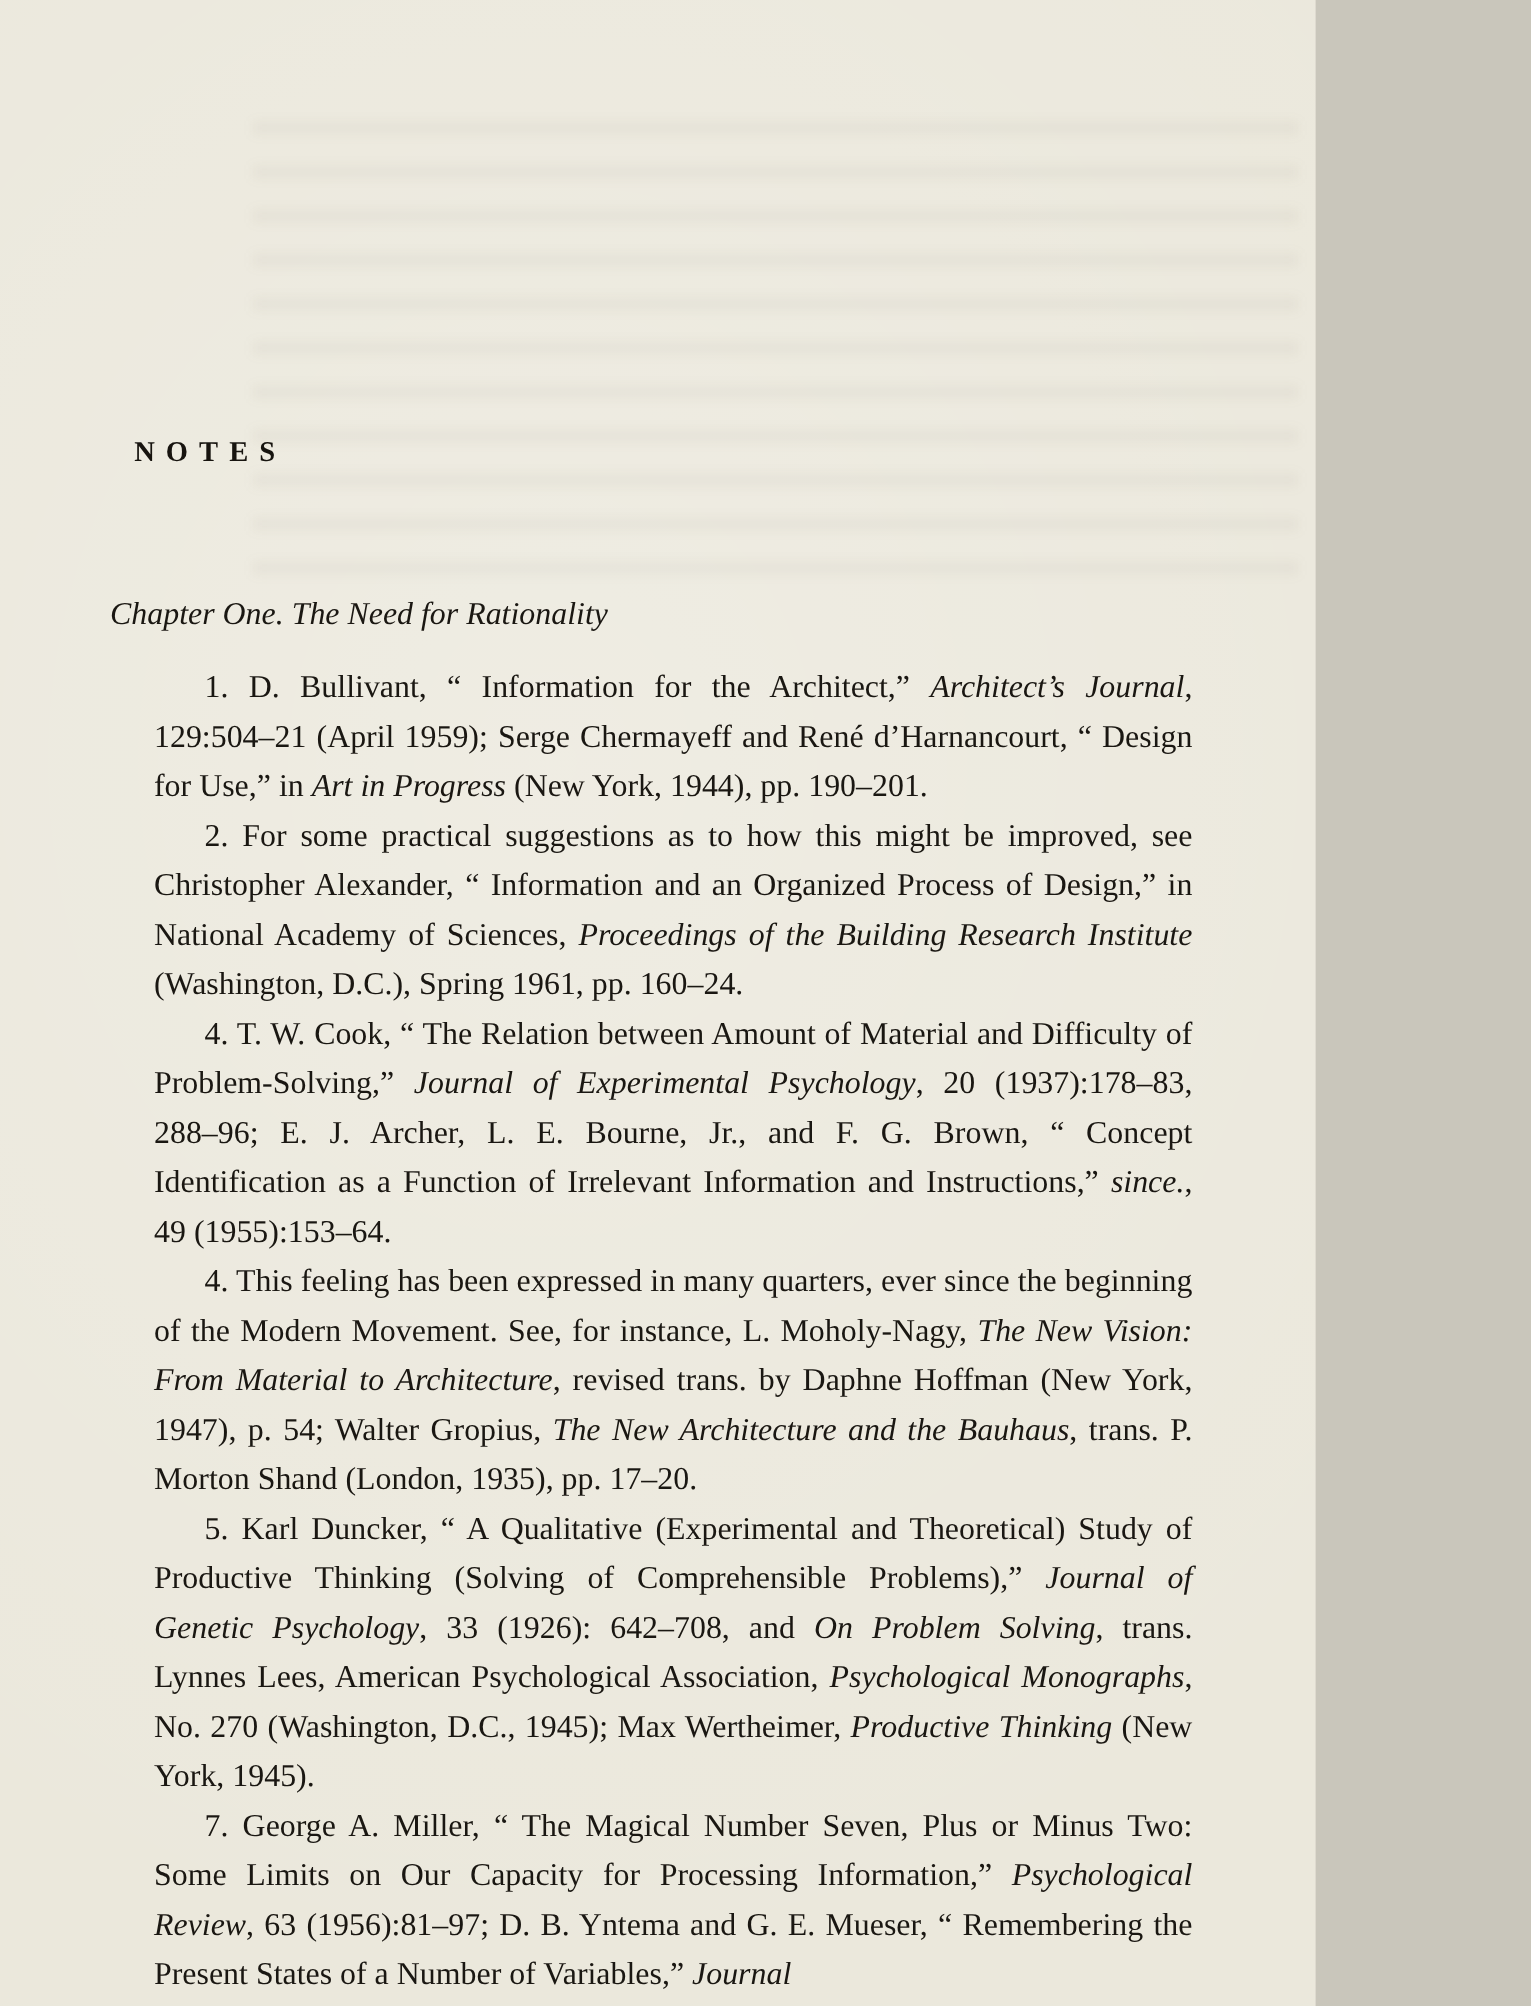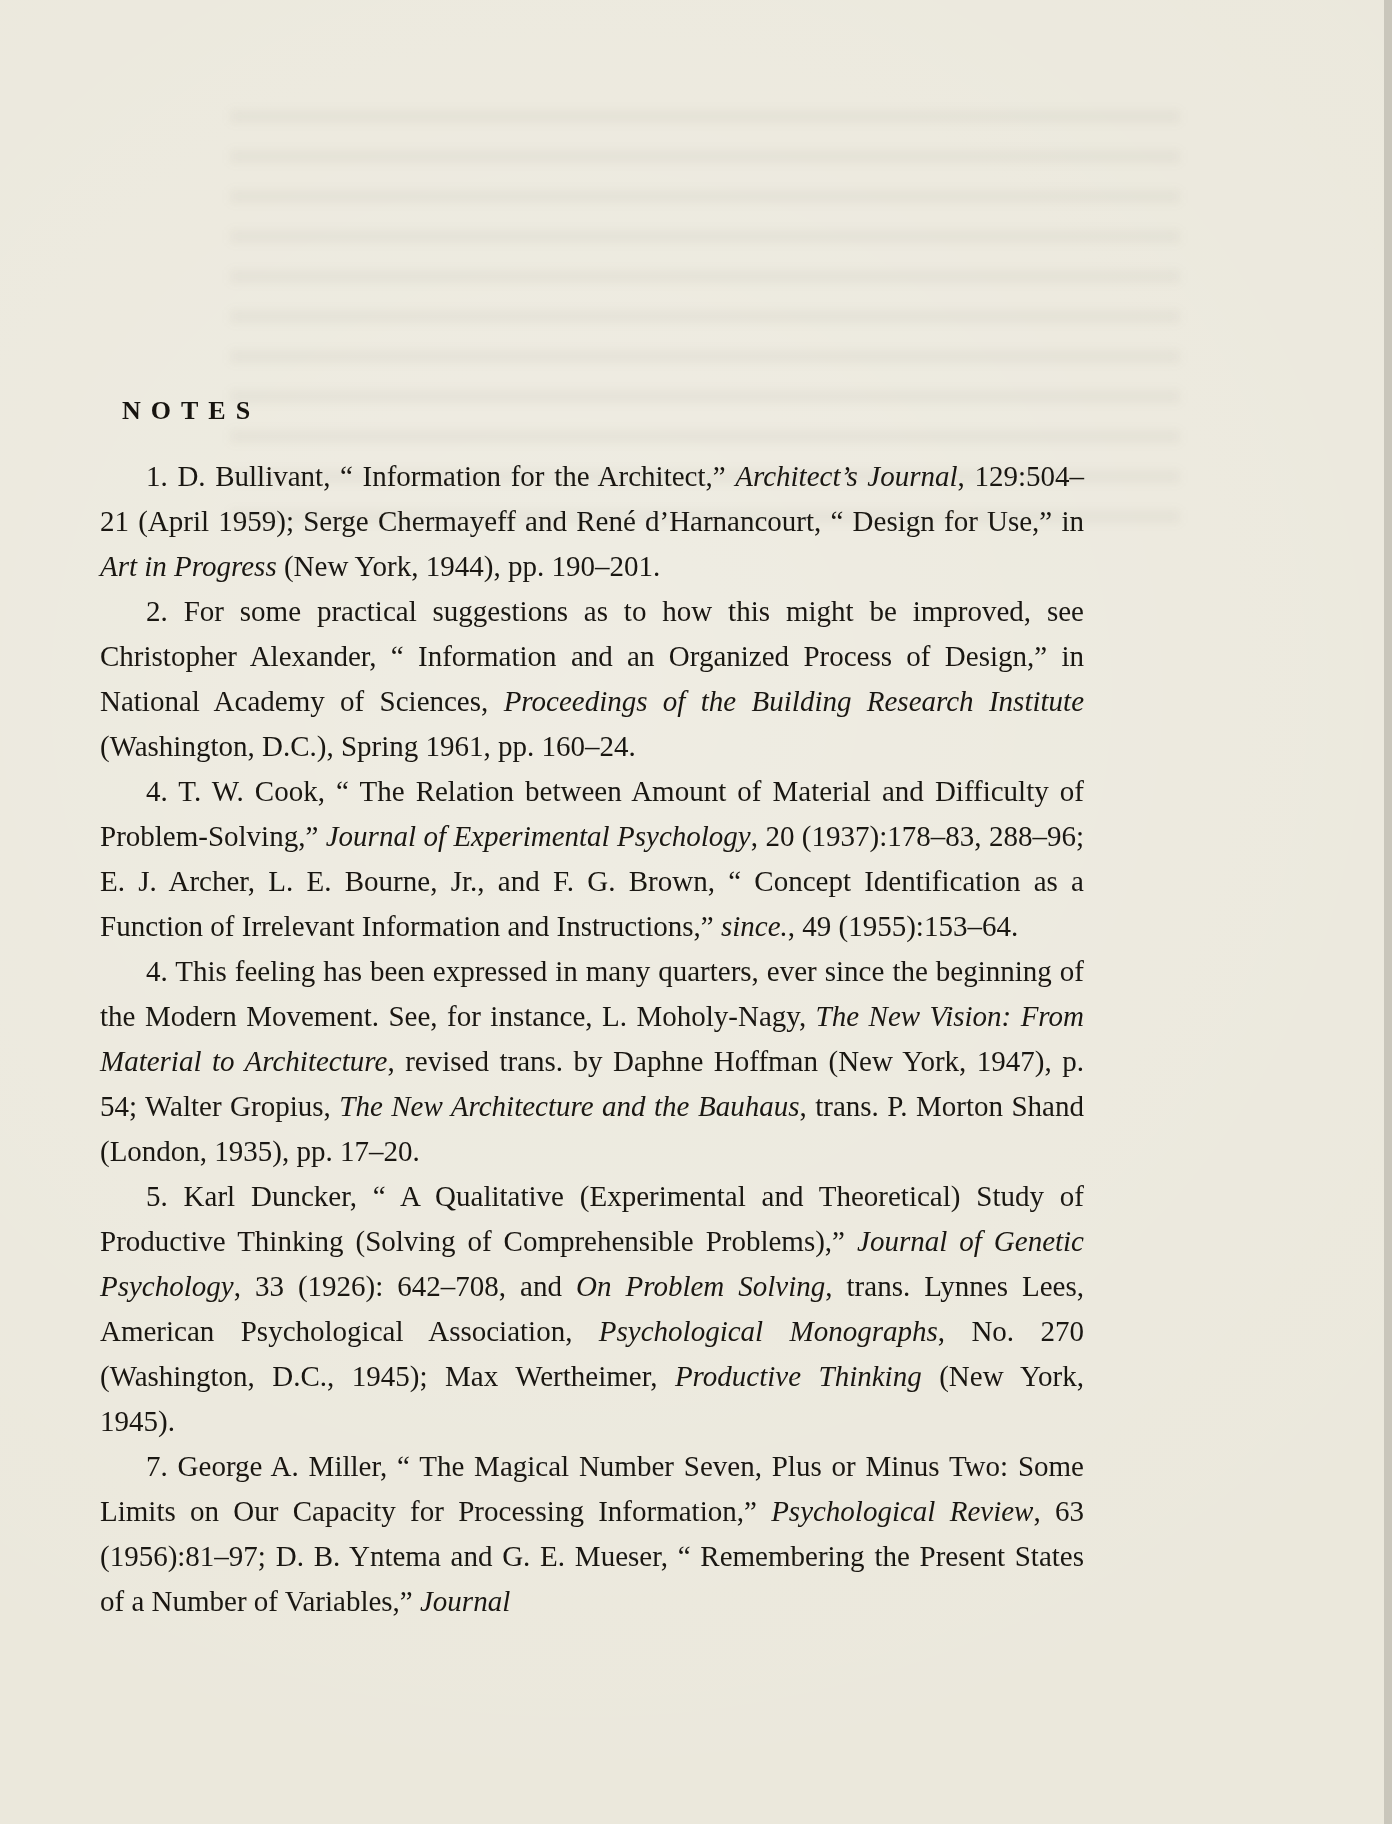--- a/index.html
+++ b/index.html
@@ -5,21 +5,21 @@
   * { margin: 0; padding: 0; box-sizing: border-box; }
 
   body {
     width: 1392px;
     background: #c9c6bb;
     font-family: "Liberation Serif", "DejaVu Serif", serif;
   }
 
   .page {
     position: relative;
-    width: 1384px;
+    width: 1196px;
     height: 1824px;
     overflow: hidden;
     background:
       radial-gradient(ellipse 120% 90% at 42% 38%, rgba(255,255,255,0.20), rgba(0,0,0,0) 70%),
       #ebe8dc;
     color: #1a1712;
   }
 
   
   .page::before {
@@ -60,32 +60,34 @@
 
   .notes {
     margin-top: 28px;
   }
 
   .note {
     font-size: 29px;
     line-height: 45px;
     text-align: justify;
     text-indent: 46px;
+    margin-left: 40px;
   }
 
   .note i { font-style: italic; }
 </style>
 </head>
 <body>
 
 <main class="page">
   <div class="content">
 
     <h1 class="notes-title">NOTES</h1>
 
+    <h2 class="chapter-heading">Chapter One. The Need for Rationality</h2>
 
     <section class="notes">
       <p class="note"><span>1. D. Bullivant, “ Information for the Architect,” </span><i>Architect’s Journal</i><span>, 129:504–21 (April 1959); Serge Chermayeff and René d’Harnancourt, “ Design for Use,” in </span><i>Art in Progress</i><span> (New York, 1944), pp. 190–201.</span></p>
       <p class="note"><span>2. For some practical suggestions as to how this might be improved, see Christopher Alexander, “ Information and an Organized Process of Design,” in National Academy of Sciences, </span><i>Proceedings of the Building Research Institute</i><span> (Washington, D.C.), Spring 1961, pp. 160–24.</span></p>
       <p class="note"><span>4. T. W. Cook, “ The Relation between Amount of Material and Difficulty of Problem-Solving,” </span><i>Journal of Experimental Psychology</i><span>, 20 (1937):178–83, 288–96; E. J. Archer, L. E. Bourne, Jr., and F. G. Brown, “ Concept Identification as a Function of Irrelevant Information and Instructions,” </span><i>since.</i><span>, 49 (1955):153–64.</span></p>
       <p class="note"><span>4. This feeling has been expressed in many quarters, ever since the beginning of the Modern Movement. See, for instance, L. Moholy-Nagy, </span><i>The New Vision: From Material to Architecture</i><span>, revised trans. by Daphne Hoffman (New York, 1947), p. 54; Walter Gropius, </span><i>The New Architecture and the Bauhaus</i><span>, trans. P. Morton Shand (London, 1935), pp. 17–20.</span></p>
       <p class="note"><span>5. Karl Duncker, “ A Qualitative (Experimental and Theoretical) Study of Productive Thinking (Solving of Comprehensible Problems),” </span><i>Journal of Genetic Psychology</i><span>, 33 (1926): 642–708, and </span><i>On Problem Solving</i><span>, trans. Lynnes Lees, American Psychological Association, </span><i>Psychological Monographs</i><span>, No. 270 (Washington, D.C., 1945); Max Wertheimer, </span><i>Productive Thinking</i><span> (New York, 1945).</span></p>
       <p class="note"><span>7. George A. Miller, “ The Magical Number Seven, Plus or Minus Two: Some Limits on Our Capacity for Processing Information,” </span><i>Psychological Review</i><span>, 63 (1956):81–97; D. B. Yntema and G. E. Mueser, “ Remembering the Present States of a Number of Variables,” </span><i>Journal</i></p>
     </section>
 

